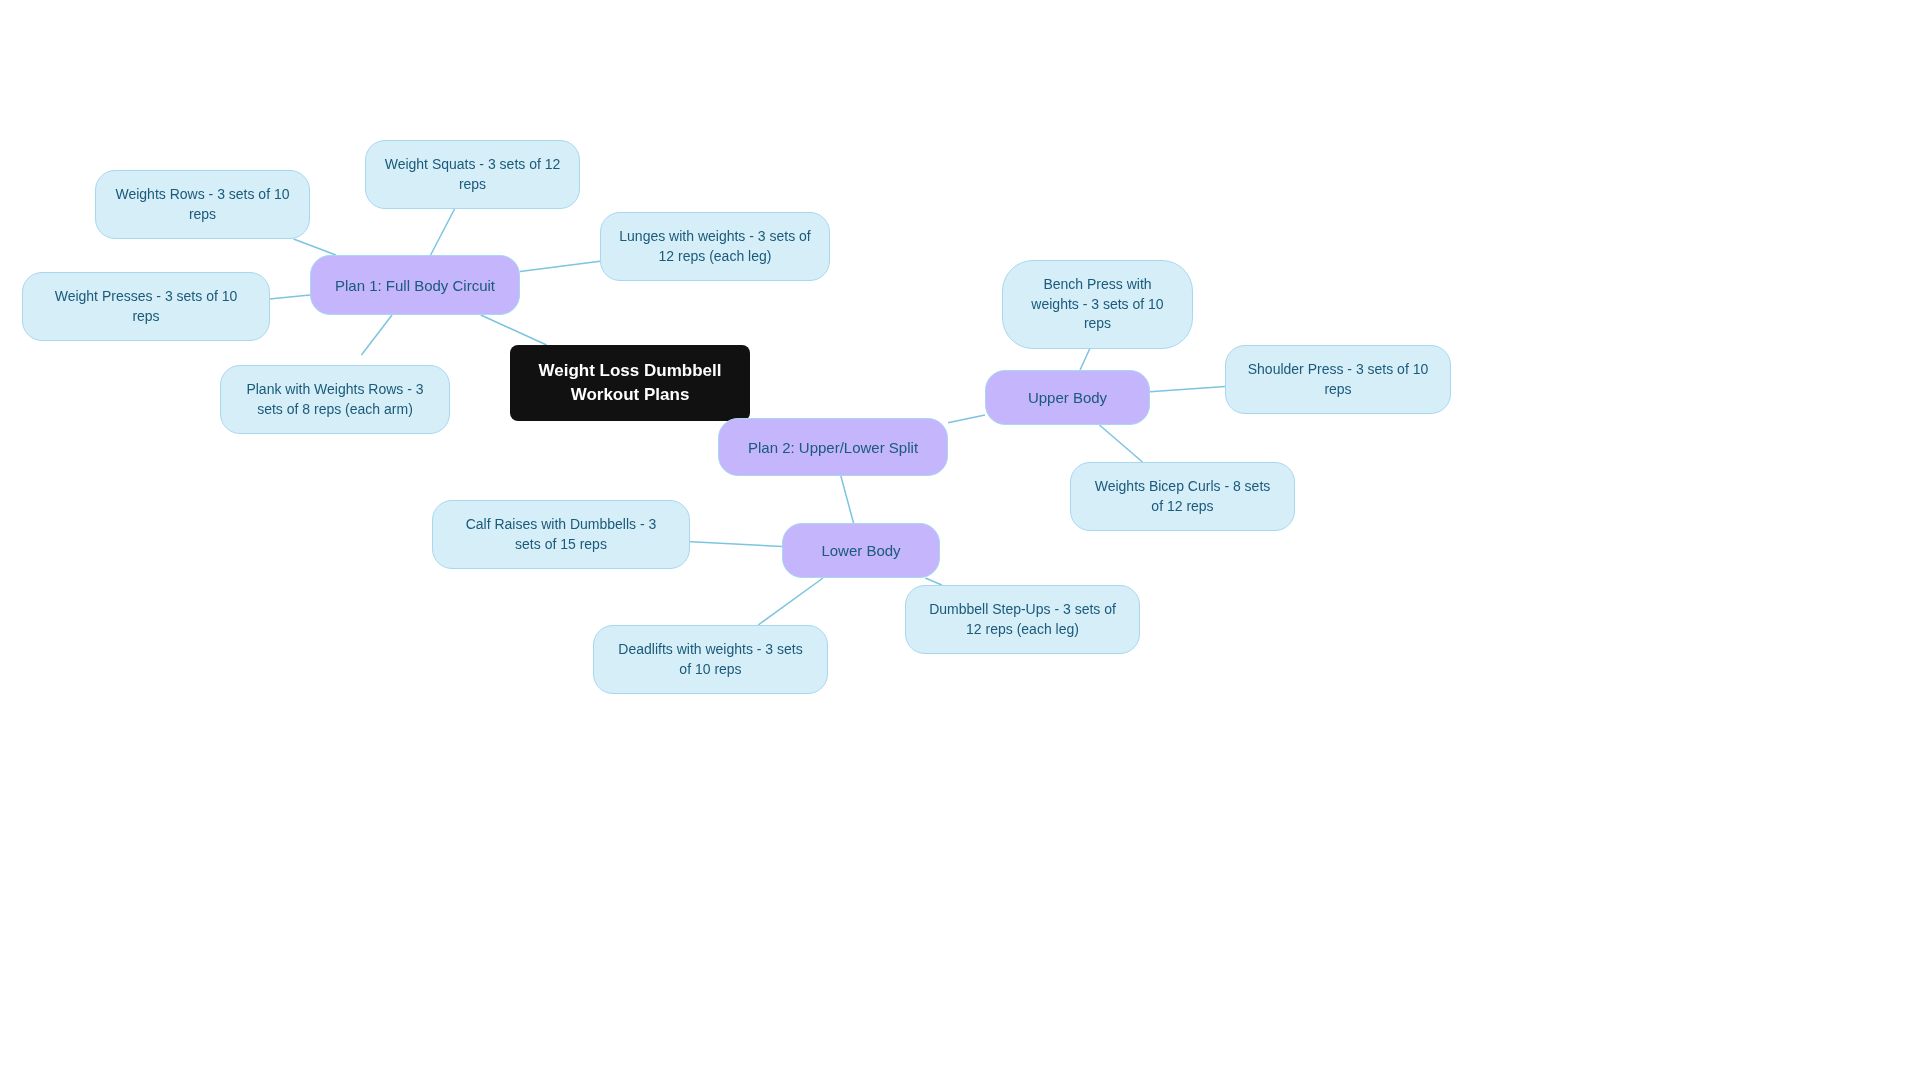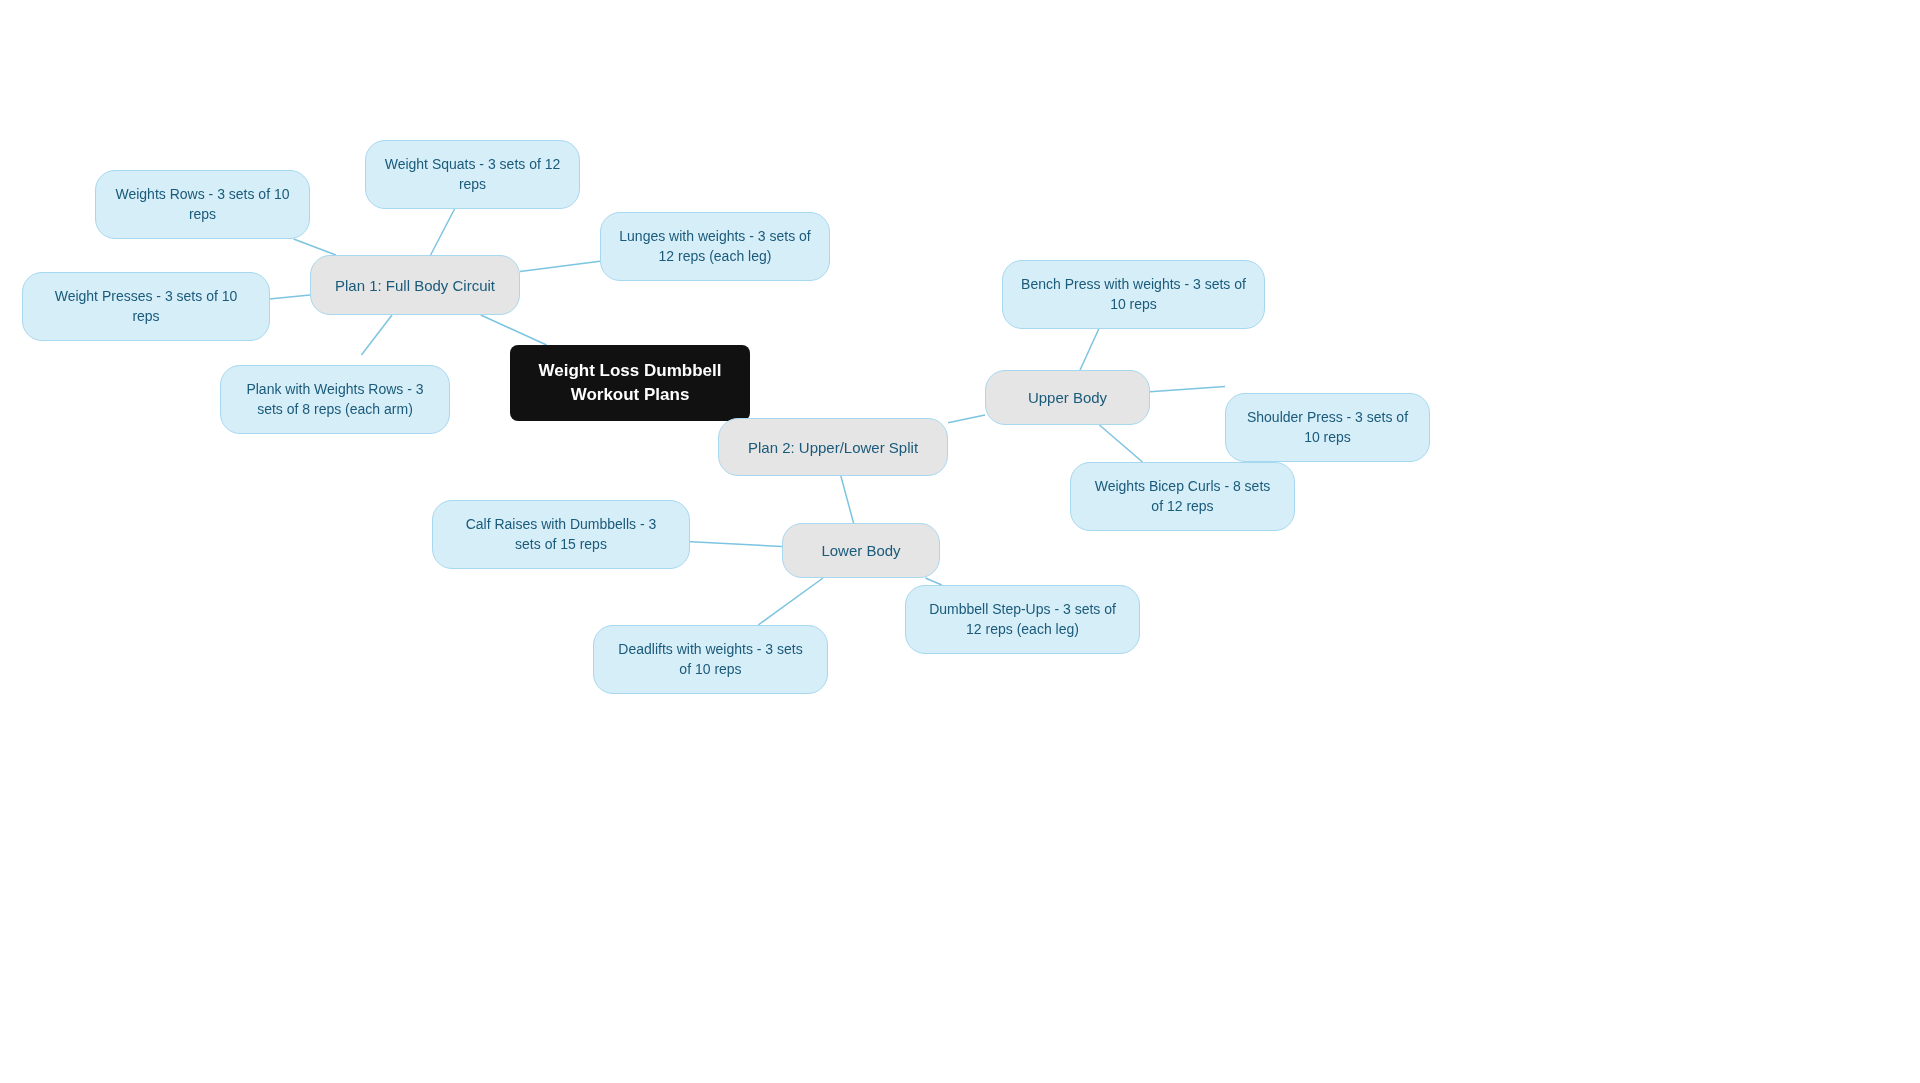--- a/index.html
+++ b/index.html
@@ -39,21 +39,21 @@
     .node-center {
       background: #111111;
       color: #ffffff;
       font-size: 17px;
       font-weight: 600;
       border-radius: 8px;
       width: 230px;
       min-height: 70px;
     }
     .node-branch {
-      background: #e5e5e5;
+      background: #c4b5fd;
       color: #1a5a7a;
       border: 1.5px solid #a8d8f0;
       font-weight: 500;
       width: 190px;
       min-height: 60px;
     }
     .node-leaf {
       background: #d6eef8;
       color: #1a5a7a;
       border: 1.5px solid #a8d8f0;
@@ -119,25 +119,25 @@
   </div>
 
   <div class="node node-branch" id="node-plan2" style="left:718px; top:418px; width:230px; min-height:58px;">
     <span>Plan 2: Upper/Lower Split</span>
   </div>
 
   <div class="node node-branch" id="node-upper-body" style="left:985px; top:370px; width:165px; min-height:55px;">
     <span>Upper Body</span>
   </div>
 
-  <div class="node node-leaf" id="node-bench-press" style="left:1002px; top:260px; width:263px; min-height:65px;">
+  <div class="node node-leaf" id="node-bench-press" style="left:1002px; top:260px; width:191px; min-height:65px;border-radius:31px;">
     <span>Bench Press with weights - 3 sets of 10 reps</span>
   </div>
 
-  <div class="node node-leaf" id="node-shoulder-press" style="left:1225px; top:345px; width:205px; min-height:65px;margin-top:48px;">
+  <div class="node node-leaf" id="node-shoulder-press" style="left:1225px; top:345px; width:226px; min-height:65px;">
     <span>Shoulder Press - 3 sets of 10 reps</span>
   </div>
 
   <div class="node node-leaf" id="node-bicep-curls" style="left:1070px; top:462px; width:225px; min-height:65px;">
     <span>Weights Bicep Curls - 8 sets of 12 reps</span>
   </div>
 
   <div class="node node-branch" id="node-lower-body" style="left:782px; top:523px; width:158px; min-height:55px;">
     <span>Lower Body</span>
   </div>

